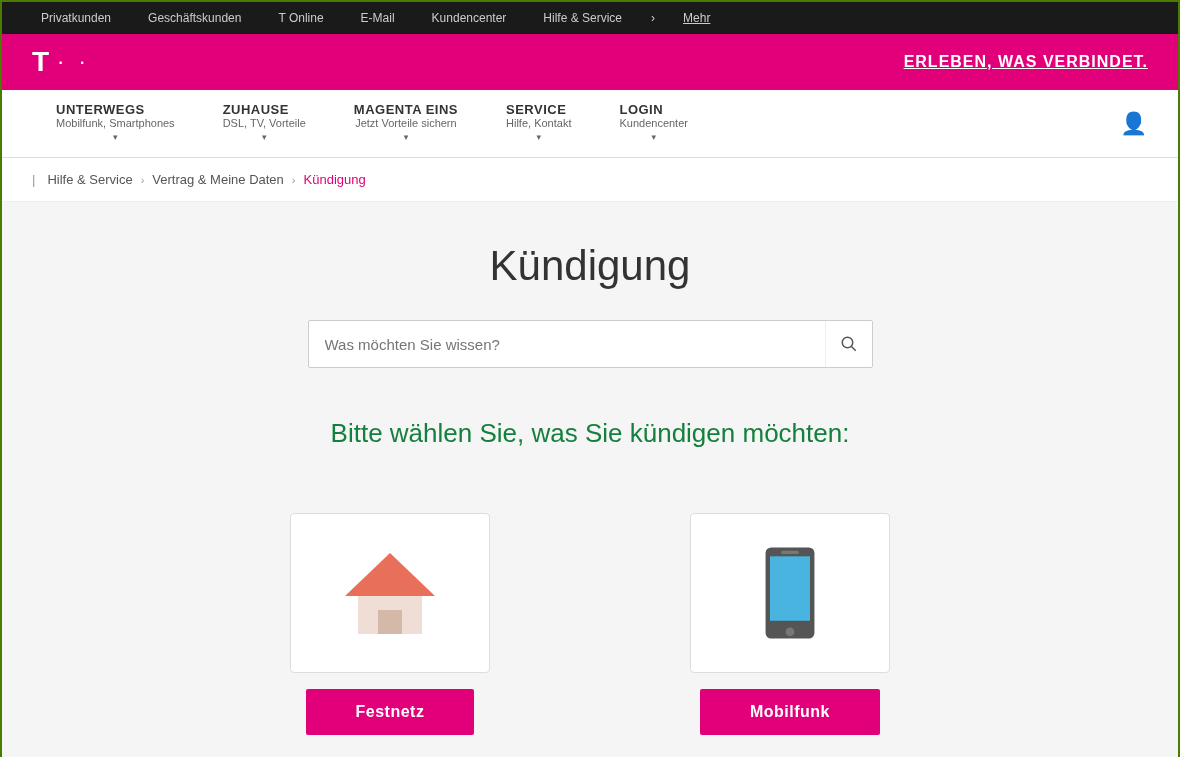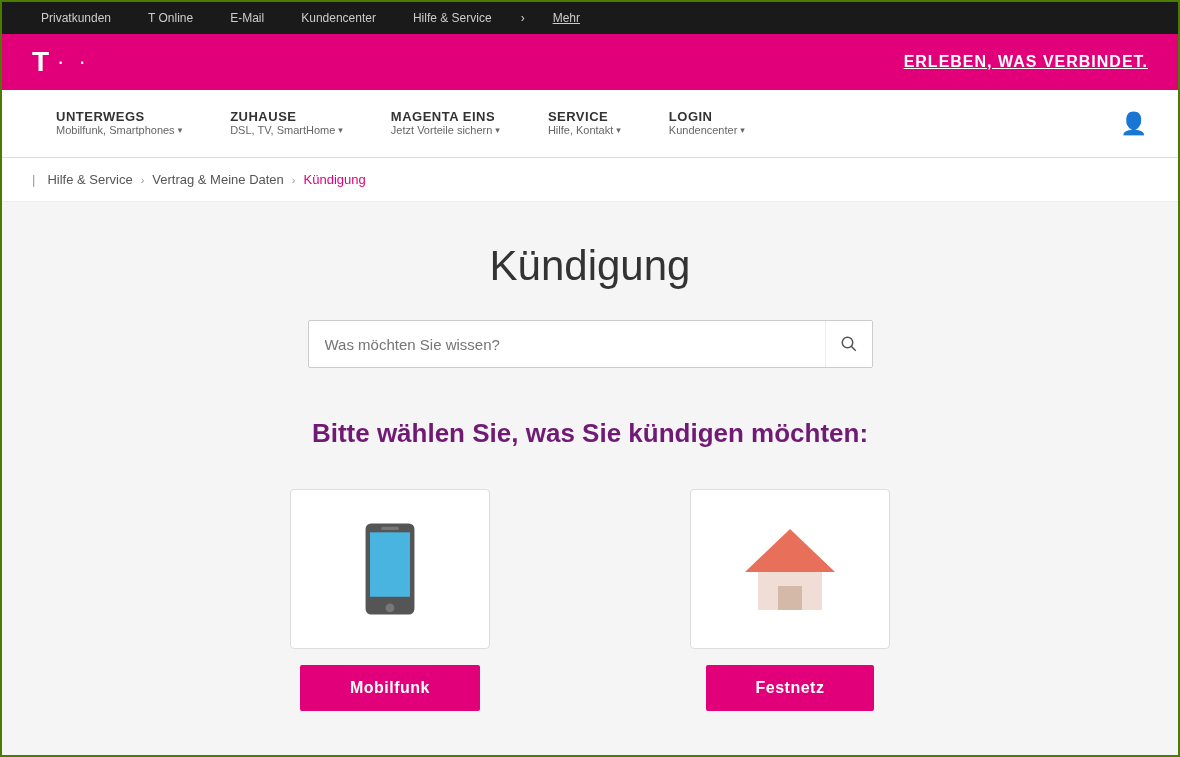--- a/index.html
+++ b/index.html
@@ -105,20 +105,21 @@
       color: #333;
       letter-spacing: 0.5px;
       text-transform: uppercase;
     }
     .nav-item-sub {
       font-size: 11px;
       color: #666;
       display: flex;
       align-items: center;
       gap: 3px;
+      flex-direction: column;
     }
     .nav-chevron {
       font-size: 9px;
       color: #666;
     }
     .nav-user-icon {
       font-size: 22px;
       color: #333;
       cursor: pointer;
     }
@@ -195,23 +196,23 @@
       font-size: 18px;
       height: 100%;
       display: flex;
       align-items: center;
       border-left: 1px solid #eee;
     }
 
     
     .selection-title {
       font-size: 26px;
-      color: #701a75;
-      font-weight: 700;
-      margin-bottom: 40px;
+      color: #15803d;
+      font-weight: 400;
+      margin-bottom: 64px;
     }
 
     
     .cards-row {
       display: flex;
       gap: 200px;
       align-items: center;
       justify-content: center;
       margin-bottom: 0;
     }
@@ -259,20 +260,21 @@
       cursor: pointer;
       border-radius: 2px;
       letter-spacing: 0.5px;
     }
   </style>
 </head>
 <body>
 
 <div class="top-nav">
   <span class="top-nav-item">Privatkunden</span>
+  <span class="top-nav-item">Geschäftskunden</span>
   <span class="top-nav-item">T Online</span>
   <span class="top-nav-item">E-Mail</span>
   <span class="top-nav-item">Kundencenter</span>
   <span class="top-nav-item">Hilfe &amp; Service</span>
   <span class="top-nav-arrow">›</span>
   <span class="top-nav-mehr">Mehr</span>
 </div>
 
 <div class="brand-bar">
   <div class="brand-logo">
@@ -287,21 +289,21 @@
     <div class="nav-item">
       <span class="nav-item-title">UNTERWEGS</span>
       <span class="nav-item-sub">
         <span>Mobilfunk, Smartphones</span>
         <span class="nav-chevron">▾</span>
       </span>
     </div>
     <div class="nav-item">
       <span class="nav-item-title">ZUHAUSE</span>
       <span class="nav-item-sub">
-        <span>DSL, TV, SmartHome</span>
+        <span>DSL, TV, Vorteile</span>
         <span class="nav-chevron">▾</span>
       </span>
     </div>
     <div class="nav-item">
       <span class="nav-item-title">MAGENTA EINS</span>
       <span class="nav-item-sub">
         <span>Jetzt Vorteile sichern</span>
         <span class="nav-chevron">▾</span>
       </span>
     </div>
@@ -344,41 +346,41 @@
       </svg>
     </button>
   </div>
 
   <h2 class="selection-title">Bitte wählen Sie, was Sie kündigen möchten:</h2>
 
   <div class="cards-row">
 
     <div class="card-wrapper">
       <div class="service-card">
+        <svg class="house-icon" viewBox="0 0 100 90">
+
+          <polygon points="50,5 5,48 95,48" fill="#e8705a" stroke="none"></polygon>
+
+          <rect x="18" y="48" width="64" height="38" fill="#f0ddd5" stroke="none"></rect>
+
+          <rect x="38" y="62" width="24" height="24" fill="#d4b8a8" stroke="none"></rect>
+        </svg>
+      </div>
+      <button class="service-btn">Festnetz</button>
+    </div>
+
+    <div class="card-wrapper">
+      <div class="service-card">
         <svg class="phone-icon" viewBox="0 0 60 90">
 
           <rect x="8" y="4" width="44" height="82" rx="5" fill="#555" stroke="none"></rect>
 
           <rect x="12" y="12" width="36" height="58" fill="#4ab4e0" stroke="none"></rect>
 
           <circle cx="30" cy="80" r="4" fill="#777"></circle>
 
           <rect x="22" y="7" width="16" height="3" rx="1.5" fill="#777"></rect>
         </svg>
       </div>
       <button class="service-btn">Mobilfunk</button>
     </div>
-
-    <div class="card-wrapper">
-      <div class="service-card">
-        <svg class="house-icon" viewBox="0 0 100 90">
-
-          <polygon points="50,5 5,48 95,48" fill="#e8705a" stroke="none"></polygon>
-
-          <rect x="18" y="48" width="64" height="38" fill="#f0ddd5" stroke="none"></rect>
-
-          <rect x="38" y="62" width="24" height="24" fill="#d4b8a8" stroke="none"></rect>
-        </svg>
-      </div>
-      <button class="service-btn">Festnetz</button>
-    </div>
   </div>
 </div>
 
 </body></html>

